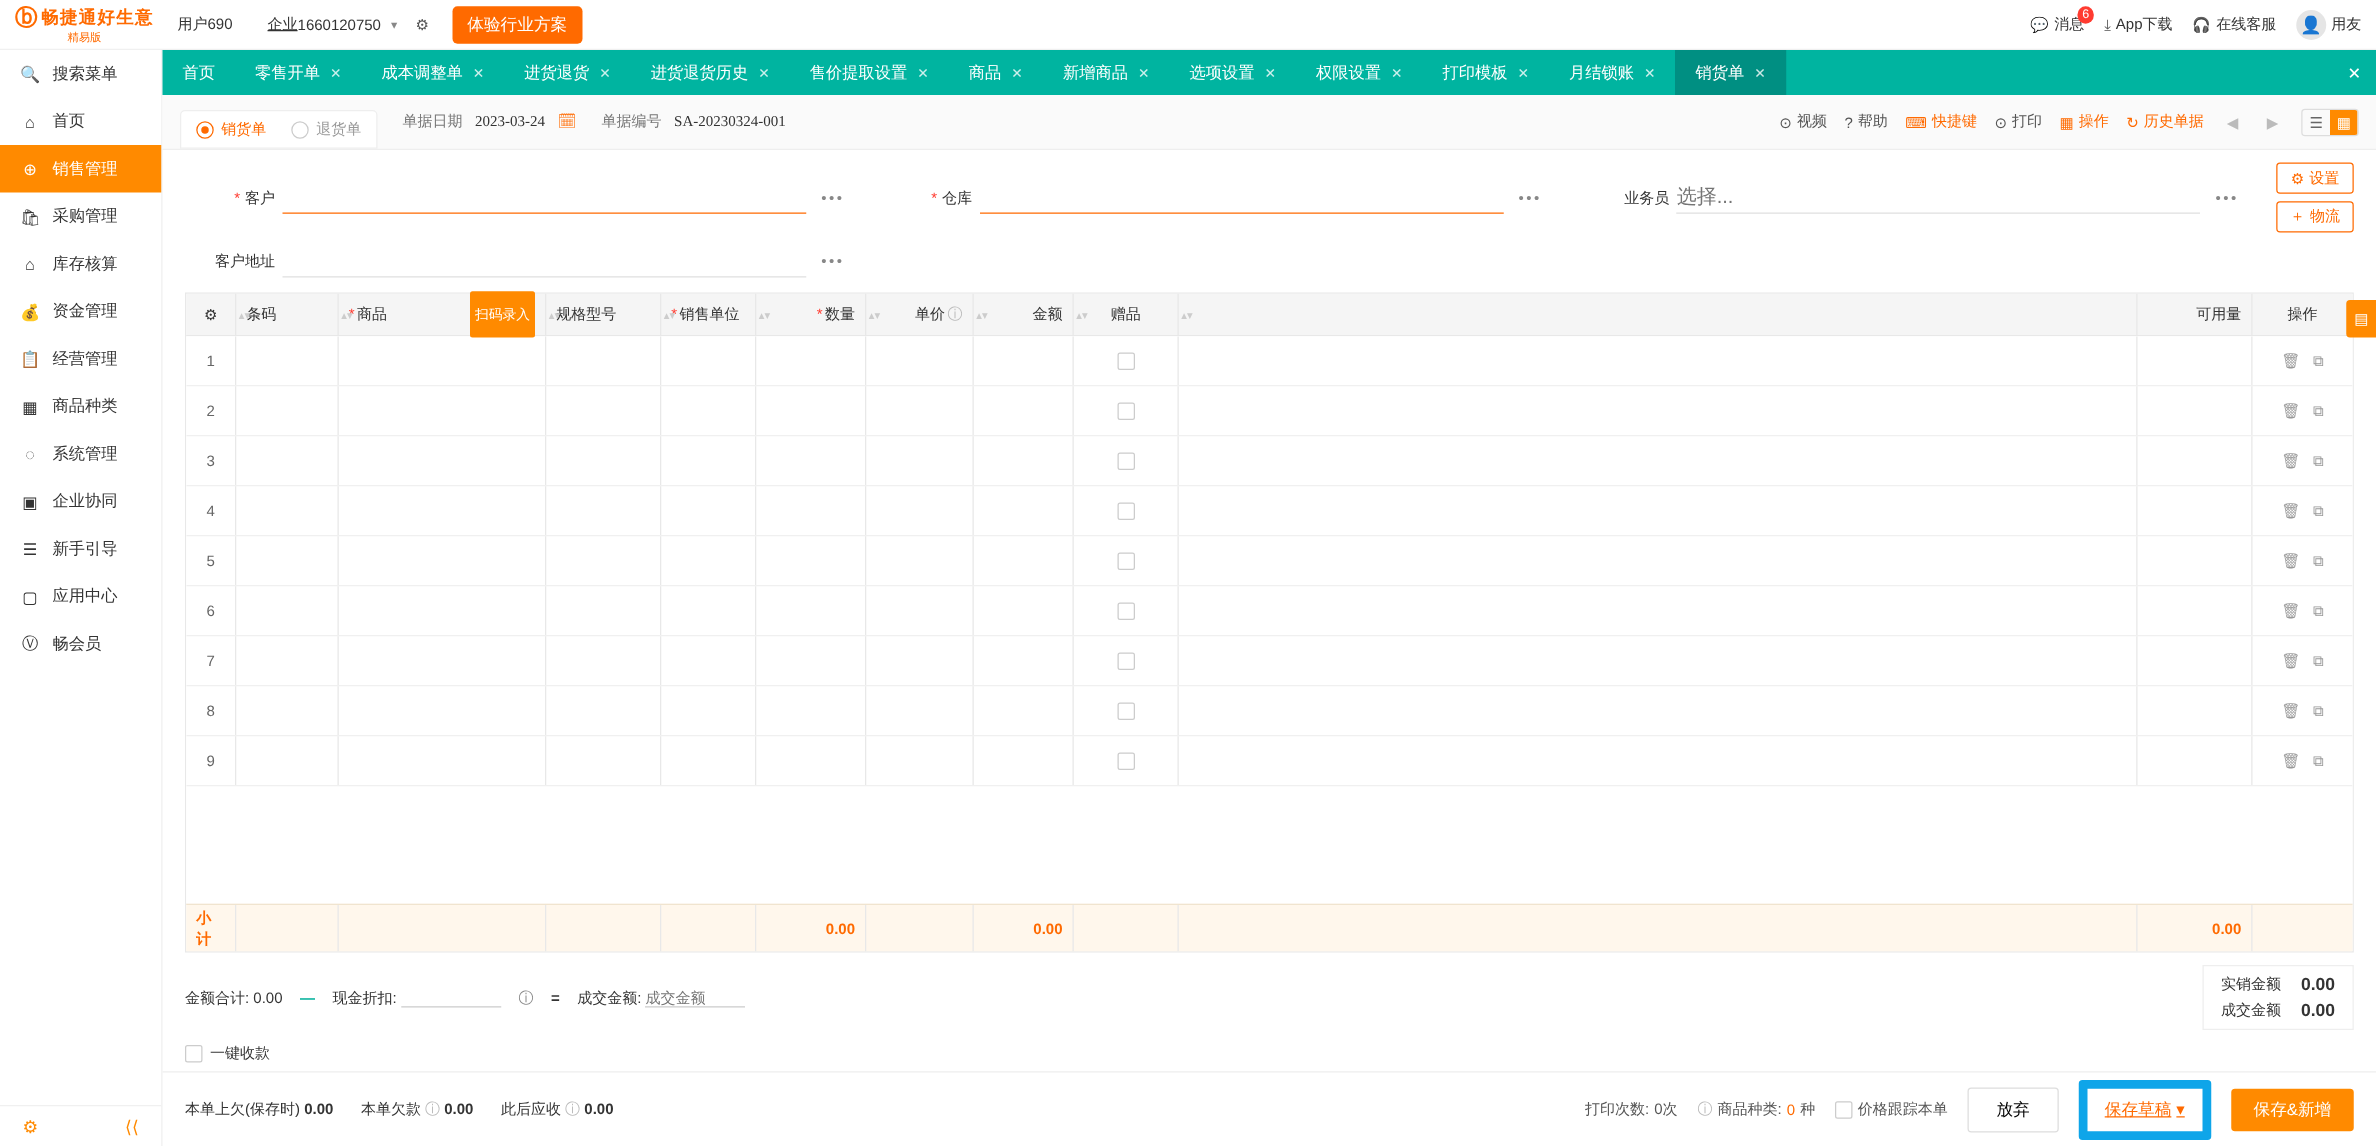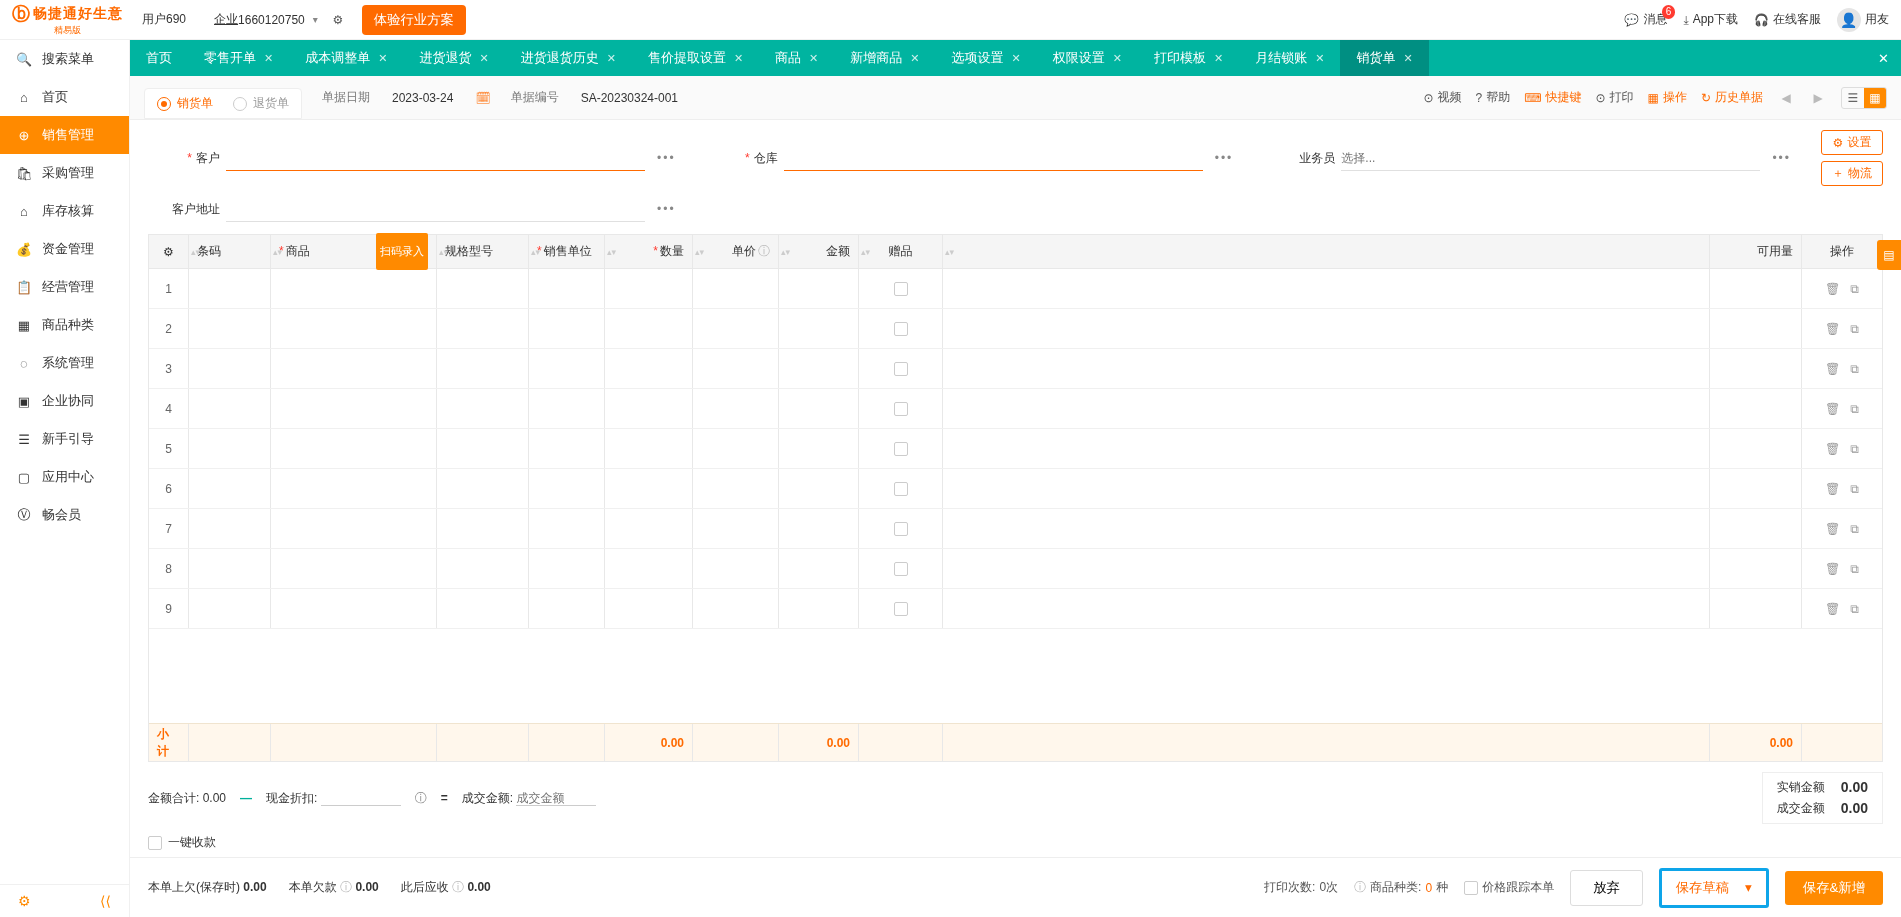--- a/index.html
+++ b/index.html
@@ -43,38 +43,38 @@
 .tab .x { font-size:11px; opacity:.8; }
 .tab.active { background:#008f82; }
 .tabs-end { margin-left:auto; display:flex; align-items:center; padding:0 12px; cursor:pointer; }
 
 
 .subbar { height:44px; display:flex; align-items:center; background:#fafafa; border-bottom:1px solid #eee; padding:0 14px; font-size:12px; }
 .radio-tab { display:flex; align-items:center; gap:6px; background:#fff; border:1px solid #eee; border-radius:4px 4px 0 0; padding:6px 12px; margin-top:8px; align-self:flex-end; }
 .rdo { width:14px; height:14px; border:1px solid #ccc; border-radius:50%; display:inline-flex; align-items:center; justify-content:center; }
 .rdo.on { border-color:#ff6a00; }
 .rdo.on::after { content:""; width:6px; height:6px; background:#ff6a00; border-radius:50%; }
-.subbar .meta { display:flex; align-items:center; gap:16px; margin-left:20px; }
+.subbar .meta { display:flex; align-items:center; gap:4px; margin-left:20px;font-family:Liberation Serif, serif; }
 .date-val { color:#333; margin-left:6px; }
 .cal-ico { color:#ff6a00; margin-left:6px; }
 .sub-right { margin-left:auto; display:flex; align-items:center; gap:14px; color:#555; }
 .sub-right .grp { display:flex; align-items:center; gap:4px; }
 .sub-right .ico-o { color:#ff6a00; }
 .arrow-btn { width:18px; height:18px; display:flex; align-items:center; justify-content:center; color:#bbb; cursor:pointer; }
 .view-tgl { display:flex; border:1px solid #ddd; border-radius:3px; overflow:hidden; }
 .view-tgl span { width:22px; height:20px; display:flex; align-items:center; justify-content:center; font-size:12px; cursor:pointer; }
 .view-tgl .a { color:#666; }
 .view-tgl .b { background:#ff8a00; color:#fff; }
 
 
 .form { padding:10px 18px 4px; display:grid; grid-template-columns:1fr 1fr 1fr auto; gap:10px 30px; align-items:center; }
 .fld { display:flex; align-items:center; gap:6px; }
 .fld label { width:72px; text-align:right; color:#333; }
 .fld.req label::before { content:"*"; color:#ff3b30; margin-right:4px; }
-.fld .inp { flex:1; border:none; border-bottom:1px solid #e0e0e0; height:26px; font-size:12px; outline:none; }
+.fld .inp { flex:1; border:none; border-bottom:1px solid #e0e0e0; height:26px; font-size:16px; outline:none; }
 .fld.req .inp { border-color:#ff6a00; }
 .dots { color:#888; margin-left:6px; cursor:pointer; letter-spacing:2px; }
 .side-btns { display:flex; flex-direction:column; gap:6px; }
 .btn-out { border:1px solid #ff6a00; color:#ff6a00; background:#fff; border-radius:3px; padding:3px 10px; cursor:pointer; display:flex; align-items:center; justify-content:center; gap:4px; font-size:12px; }
 
 
 .tbl-wrap { flex:1; padding:8px 18px 0; min-height:0; display:flex; flex-direction:column; }
 .tbl { border:1px solid #e8e8e8; flex:1; display:flex; flex-direction:column; min-height:0; position:relative; }
 .thead { display:flex; background:#f5f5f5; border-bottom:1px solid #e8e8e8; height:34px; font-weight:500; }
 .th, .td { border-right:1px solid #e8e8e8; display:flex; align-items:center; padding:0 8px; font-size:12px; position:relative; }
@@ -100,21 +100,21 @@
 .calc-right div { display:flex; gap:16px; justify-content:flex-end; }
 .calc-right b { color:#333; font-size:14px; }
 
 .collect { padding:0 18px 6px; display:flex; align-items:center; gap:6px; }
 
 
 .ftr { height:60px; border-top:1px solid #eee; display:flex; align-items:center; padding:0 18px; gap:22px; font-size:12px; }
 .ftr strong { font-weight:700; }
 .ftr-right { margin-left:auto; display:flex; align-items:center; gap:16px; }
 .btn-ghost { border:1px solid #ddd; background:#fff; padding:8px 22px; border-radius:3px; cursor:pointer; }
-.btn-save { border:3px solid #0ea5e9; color:#ff6a00; background:#fff; padding:8px 14px; border-radius:3px; cursor:pointer; display:flex; align-items:center; gap:16px; }
+.btn-save { border:7px solid #0ea5e9; color:#ff6a00; background:#fff; padding:8px 14px; border-radius:3px; cursor:pointer; display:flex; align-items:center; gap:4px;text-decoration:underline; }
 .btn-primary { background:#ff8a00; color:#fff; border:none; padding:8px 18px; border-radius:3px; cursor:pointer; }
 .chip { color:#555; display:flex; align-items:center; gap:4px; }
 .chip .n { color:#ff6a00; }
 
 
 .rstrip { position:absolute; right:0; top:200px; width:24px; height:30px; background:#ff8a00; color:#fff; display:flex; align-items:center; justify-content:center; border-radius:3px 0 0 3px; cursor:pointer; }
 .underline { text-decoration:underline;padding-left:28px; }
 </style>
 </head>
 <body>

